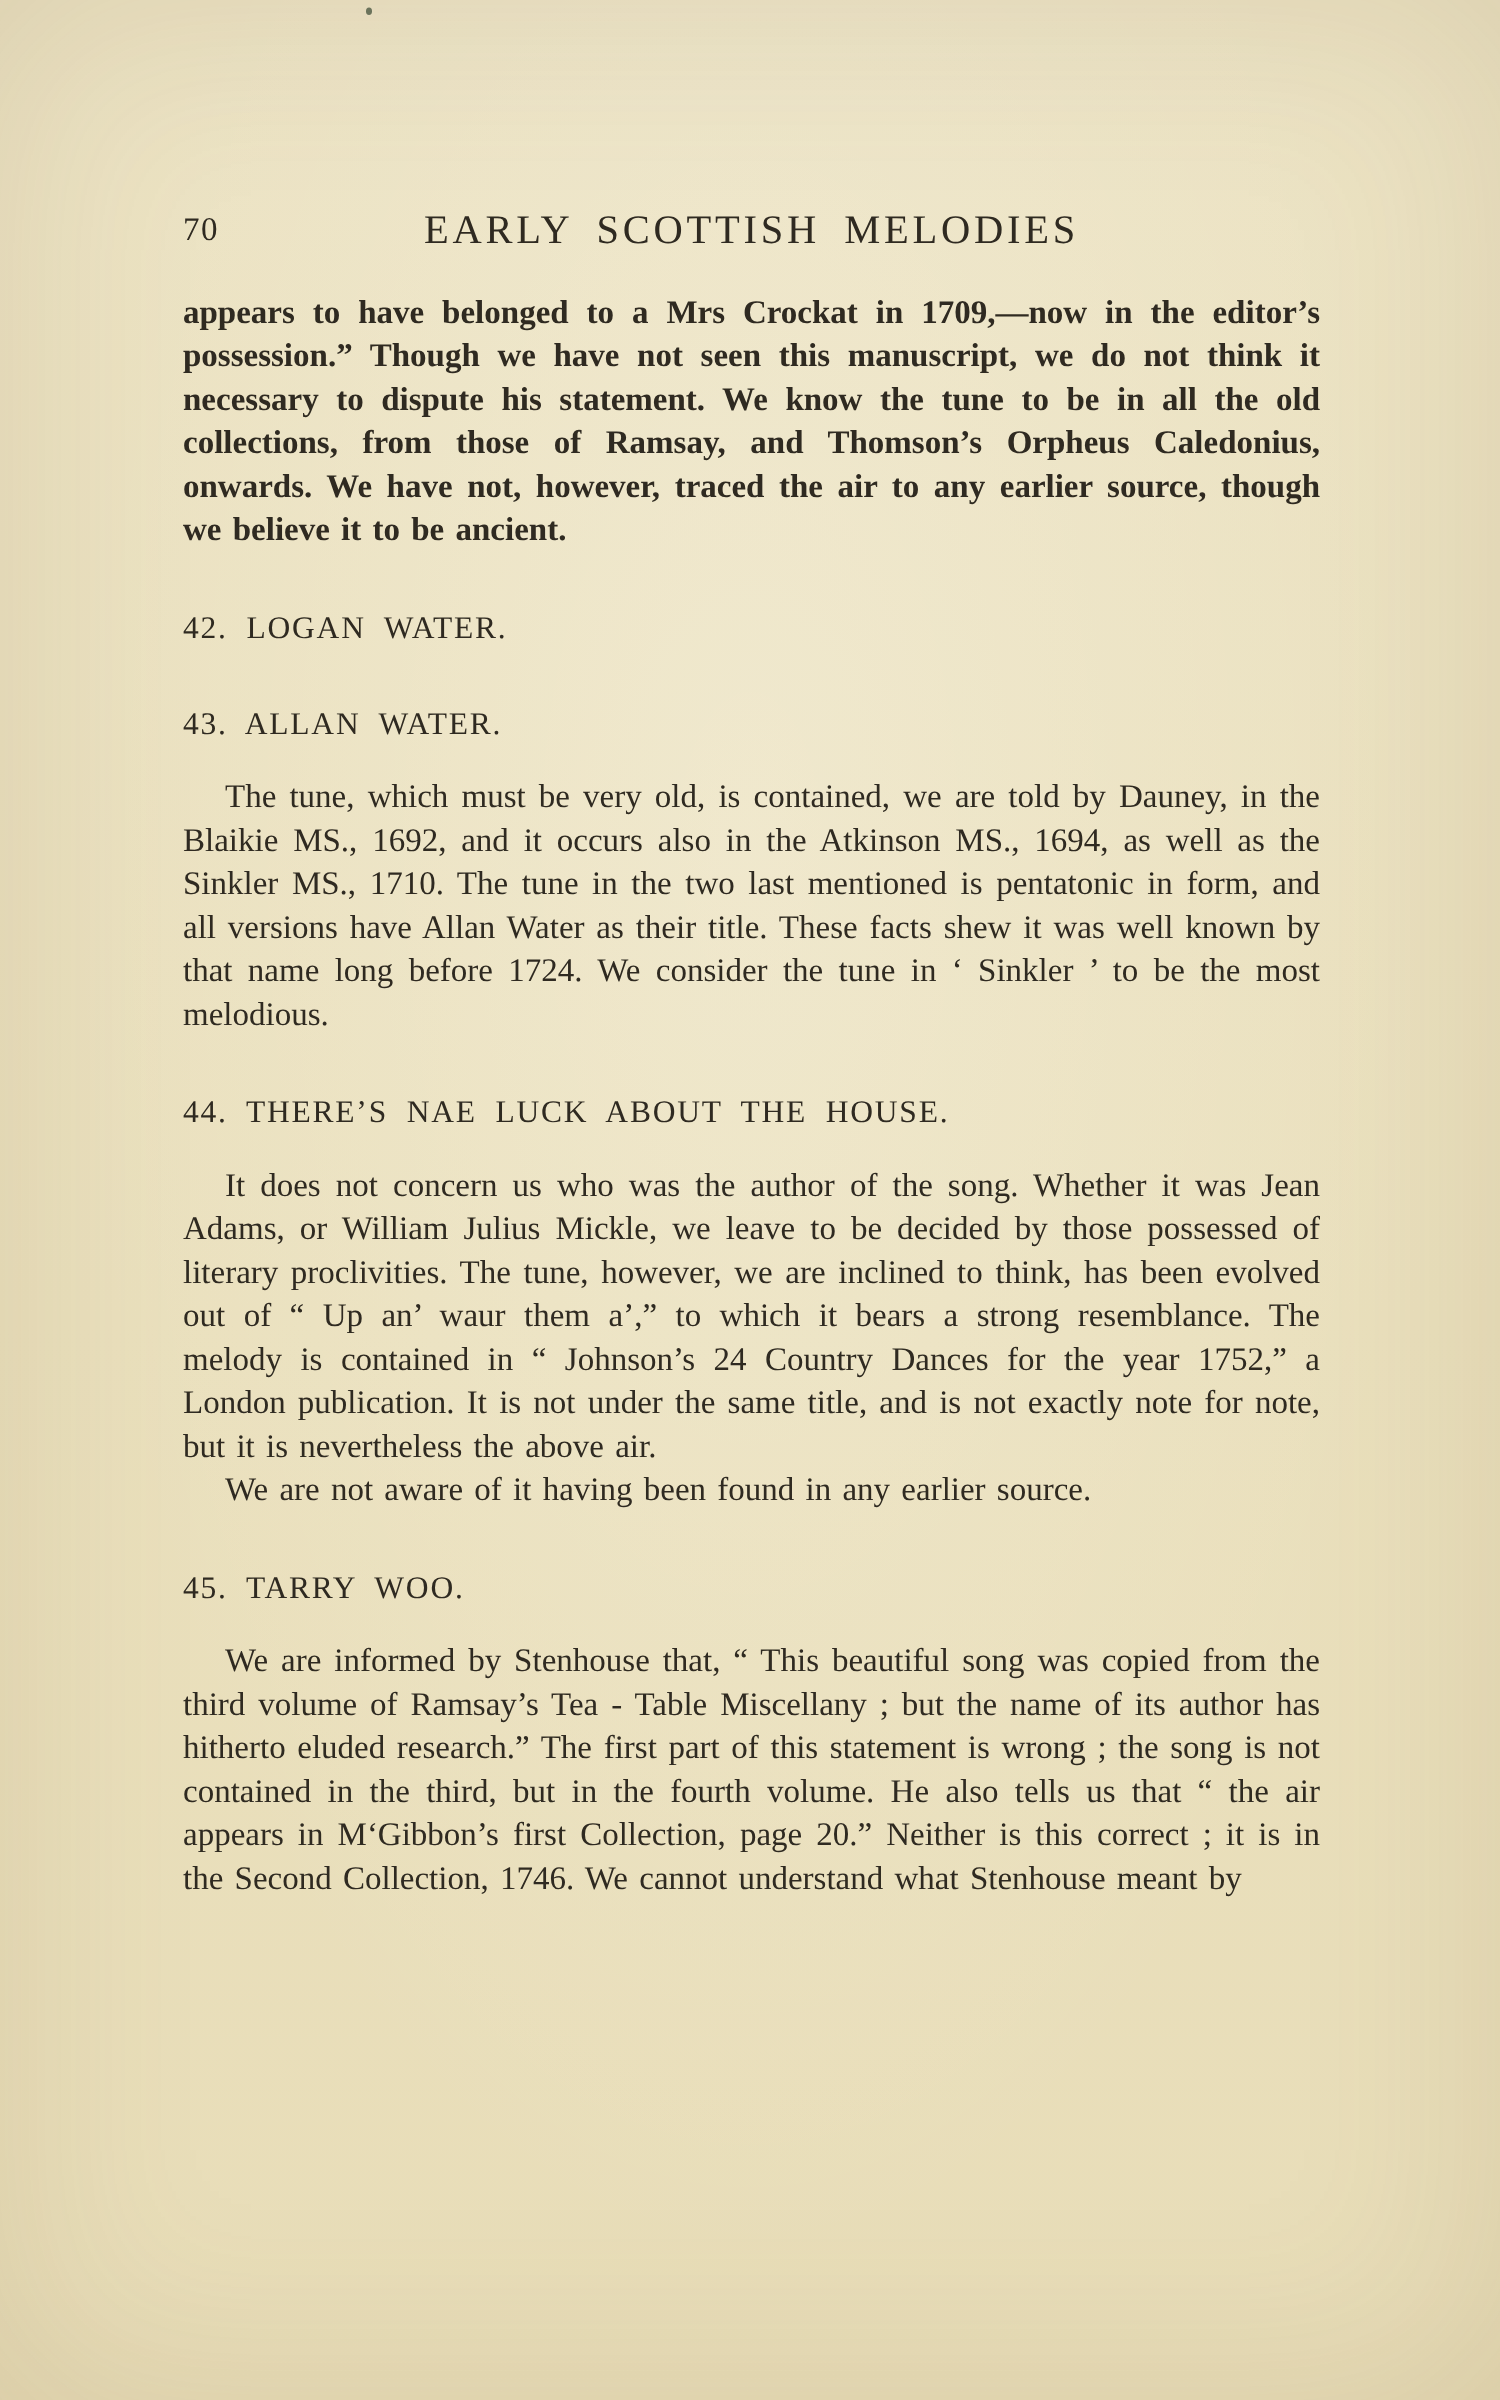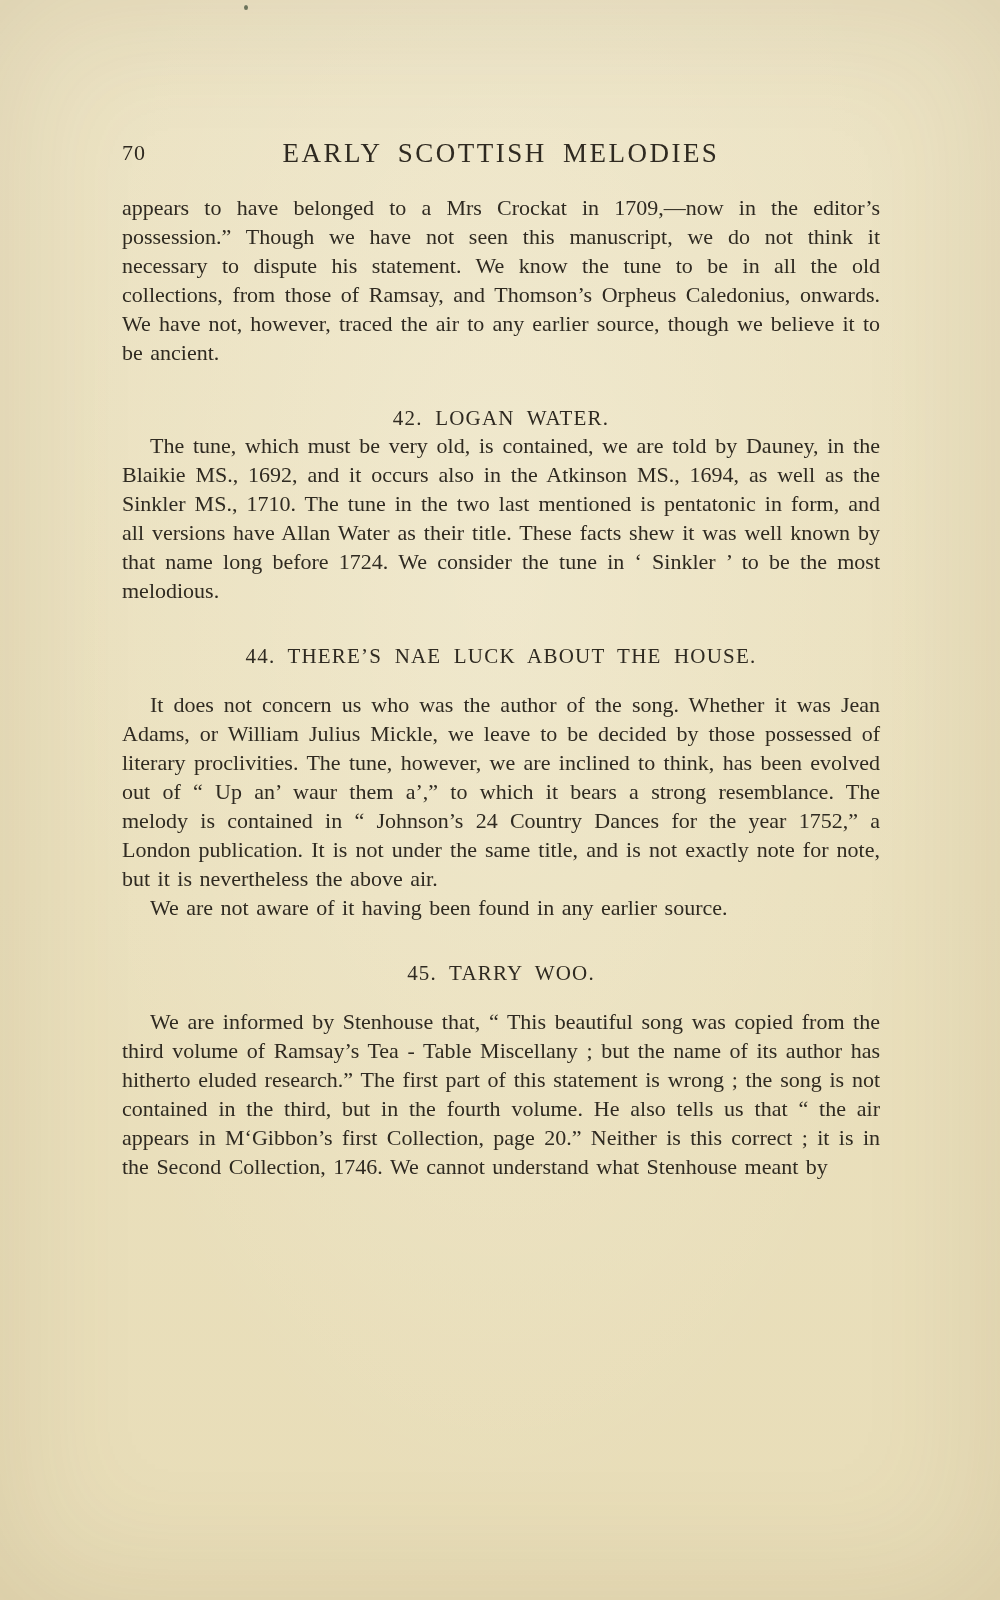--- a/index.html
+++ b/index.html
@@ -47,30 +47,30 @@
     margin: 0;
     font-size: 22px;
     line-height: 29px;
     text-align: justify;
     text-indent: 28px;
     word-spacing: 2px;
   }
   .para.no-indent {
     text-indent: 0;
     margin-top: 27px;
+    font-weight: bold;
   }
   .para.single {
     text-align: left;
   }
   section { margin: 0; }
   .heading {
     margin: 38px 0 0 0;
     font-size: 21px;
     font-weight: normal;
-    text-align: center;
     letter-spacing: 1.2px;
     word-spacing: 6px;
     line-height: 26px;
   }
   .heading + .para {
     margin-top: 21px;
   }
   .speck {
     position: absolute;
     left: 244px;
@@ -95,20 +95,21 @@
       <span class="running-title">EARLY SCOTTISH MELODIES</span>
     </header>
 
     <p class="para no-indent">appears to have belonged to a Mrs Crockat in 1709,—now in the editor’s possession.” Though we have not seen this manuscript, we do not think it necessary to dispute his statement. We know the tune to be in all the old collections, from those of Ramsay, and Thomson’s Orpheus Caledonius, onwards. We have not, however, traced the air to any earlier source, though we believe it to be ancient.</p>
 
     <section>
       <h2 class="heading">42. LOGAN WATER.</h2>
     </section>
 
     <section>
+      <h2 class="heading">43. ALLAN WATER.</h2>
       <p class="para">The tune, which must be very old, is contained, we are told by Dauney, in the Blaikie MS., 1692, and it occurs also in the Atkinson MS., 1694, as well as the Sinkler MS., 1710. The tune in the two last mentioned is pentatonic in form, and all versions have Allan Water as their title. These facts shew it was well known by that name long before 1724. We consider the tune in ‘ Sinkler ’ to be the most melodious.</p>
     </section>
 
     <section>
       <h2 class="heading">44. THERE’S NAE LUCK ABOUT THE HOUSE.</h2>
       <p class="para">It does not concern us who was the author of the song. Whether it was Jean Adams, or William Julius Mickle, we leave to be decided by those possessed of literary proclivities. The tune, however, we are inclined to think, has been evolved out of “ Up an’ waur them a’,” to which it bears a strong resemblance. The melody is contained in “ Johnson’s 24 Country Dances for the year 1752,” a London publication. It is not under the same title, and is not exactly note for note, but it is nevertheless the above air.</p>
       <p class="para">We are not aware of it having been found in any earlier source.</p>
     </section>
 
     <section>

